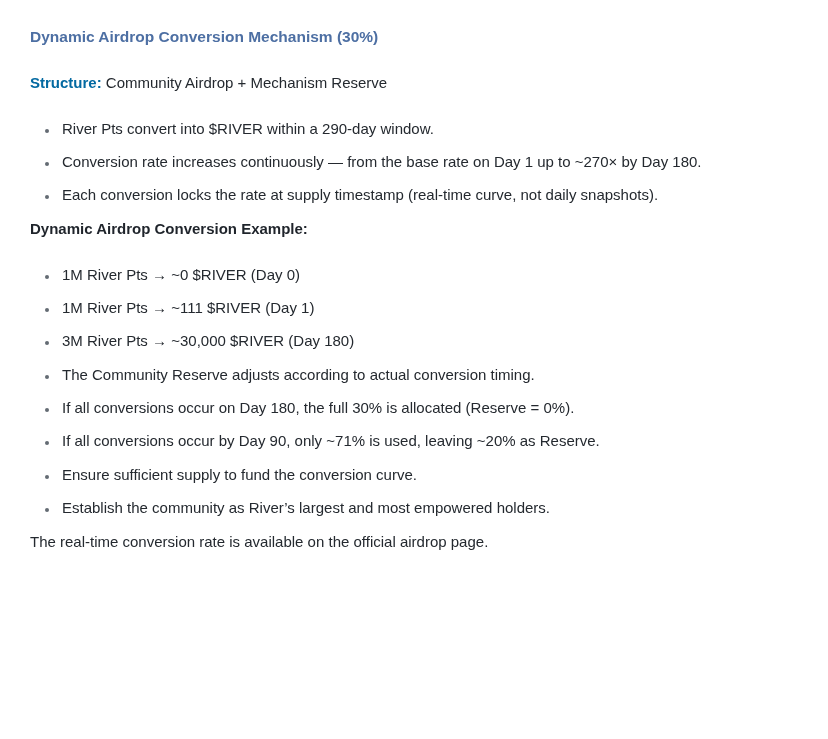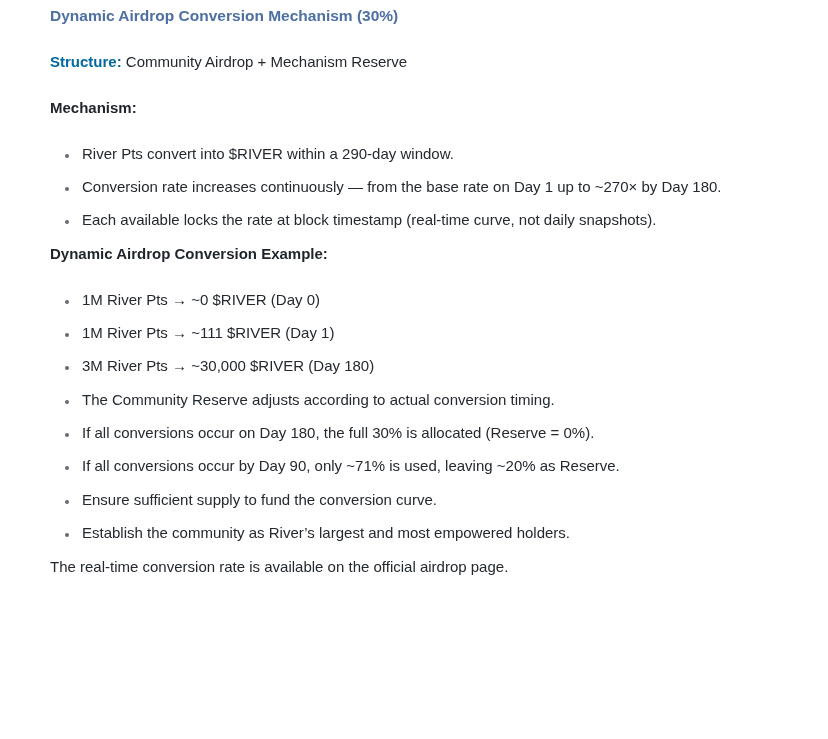--- a/index.html
+++ b/index.html
@@ -10,23 +10,22 @@
   body {
     width: 828px;
     height: 739px;
     overflow: hidden;
     font-family: "Liberation Sans", "DejaVu Sans", sans-serif;
     color: #24292f;
     font-size: 15px;
     line-height: 21px;
   }
   .doc {
-    padding: 5px 34px 0 30px;
+    padding: 26px 34px 0 30px;
     box-sizing: border-box;
-    margin-left: 20px;
   }
   .doc-title {
     font-size: 15.5px;
     font-weight: 700;
     color: #4d6fa3;
     margin: 0 0 25px 0;
     line-height: 21px;
   }
   .para {
     margin: 0 0 25px 0;
@@ -61,26 +60,25 @@
 </style>
 </head>
 <body>
 
 <div class="doc">
 
   <h3 class="doc-title">Dynamic Airdrop Conversion Mechanism (30%)</h3>
 
   <p class="para"><span class="bold-label">Structure:</span><span> Community Airdrop + Mechanism Reserve</span></p>
 
-  <p class="section-heading">Mechanism:</p>
 
   <ul class="bullet-list">
     <li>River Pts convert into $RIVER within a 290-day window.</li>
     <li>Conversion rate increases continuously — from the base rate on Day 1 up to ~270× by Day 180.</li>
-    <li>Each available locks the rate at block timestamp (real-time curve, not daily snapshots).</li>
+    <li>Each conversion locks the rate at supply timestamp (real-time curve, not daily snapshots).</li>
   </ul>
 
   <p class="section-heading">Dynamic Airdrop Conversion Example:</p>
 
   <ul class="bullet-list">
     <li>1M River Pts → ~0 $RIVER (Day 0)</li>
     <li>1M River Pts → ~111 $RIVER (Day 1)</li>
     <li>3M River Pts → ~30,000 $RIVER (Day 180)</li>
   </ul>
 

